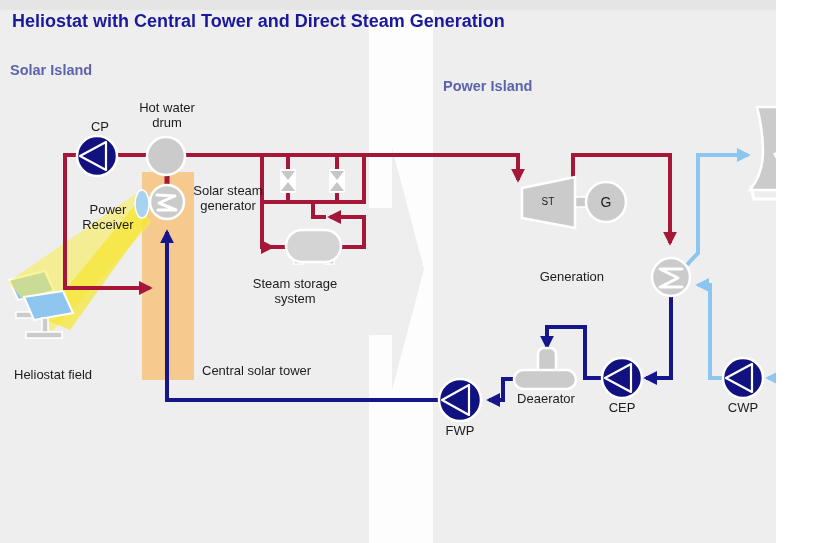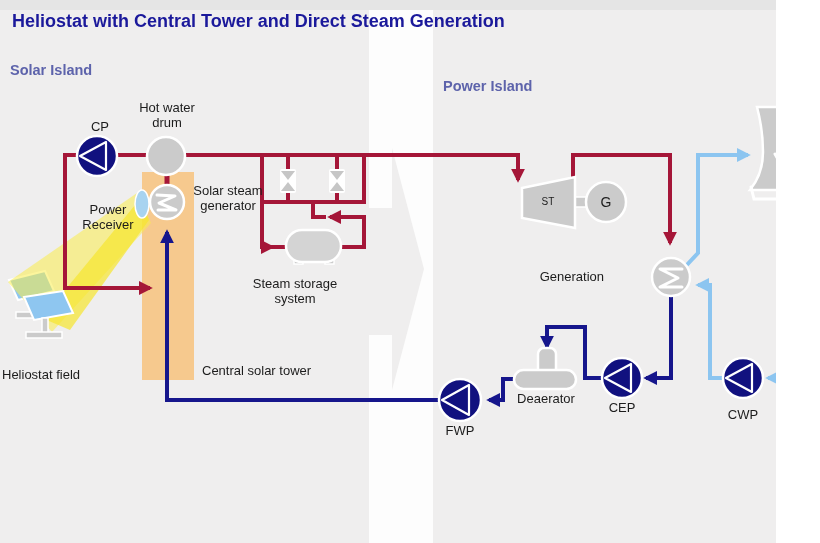--- a/index.html
+++ b/index.html
@@ -186,23 +186,23 @@
 
   <div class="title">Heliostat with Central Tower and Direct Steam Generation</div>
   <div class="island" style="left:10px;top:62px;">Solar Island</div>
   <div class="island" style="left:443px;top:62px;margin-top:16px;">Power Island</div>
 
   <div class="label" style="left:100px;top:119px;">CP</div>
   <div class="label" style="left:167px;top:100px;width:72px;">Hot water drum</div>
   <div class="label" style="left:108px;top:202px;width:70px;">Power Receiver</div>
   <div class="label" style="left:228px;top:183px;width:76px;">Solar steam generator</div>
   <div class="label" style="left:295px;top:276px;width:112px;">Steam storage system</div>
-  <div class="label left" style="left:2px;top:367px;">Heliostat field</div>
+  <div class="label left" style="left:14px;top:367px;">Heliostat field</div>
   <div class="label left" style="left:202px;top:363px;">Central solar tower</div>
 
   <div class="label mid" style="left:548px;top:202px;font-size:10px;">ST</div>
   <div class="label mid" style="left:606px;top:202px;font-size:14px;">G</div>
   <div class="label right" style="right:172px;top:269px;">Generation</div>
   <div class="label" style="left:546px;top:391px;text-align:right;">Deaerator</div>
   <div class="label" style="left:622px;top:400px;">CEP</div>
-  <div class="label" style="left:743px;top:400px;margin-top:7px;">CWP</div>
+  <div class="label" style="left:743px;top:400px;">CWP</div>
   <div class="label" style="left:460px;top:423px;">FWP</div>
 </div>
 
 </body></html>

